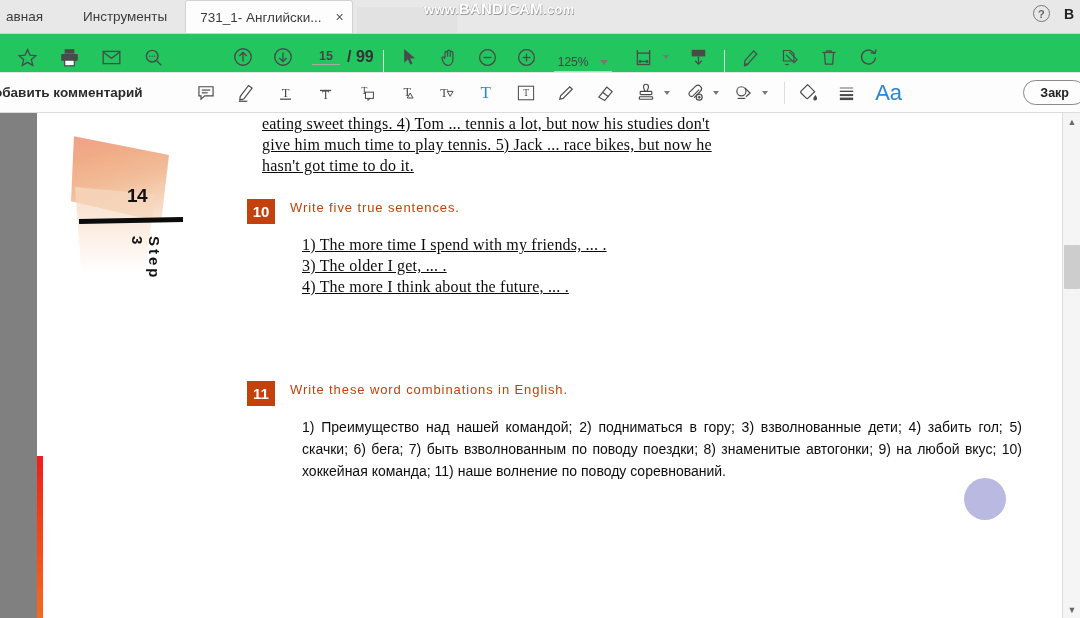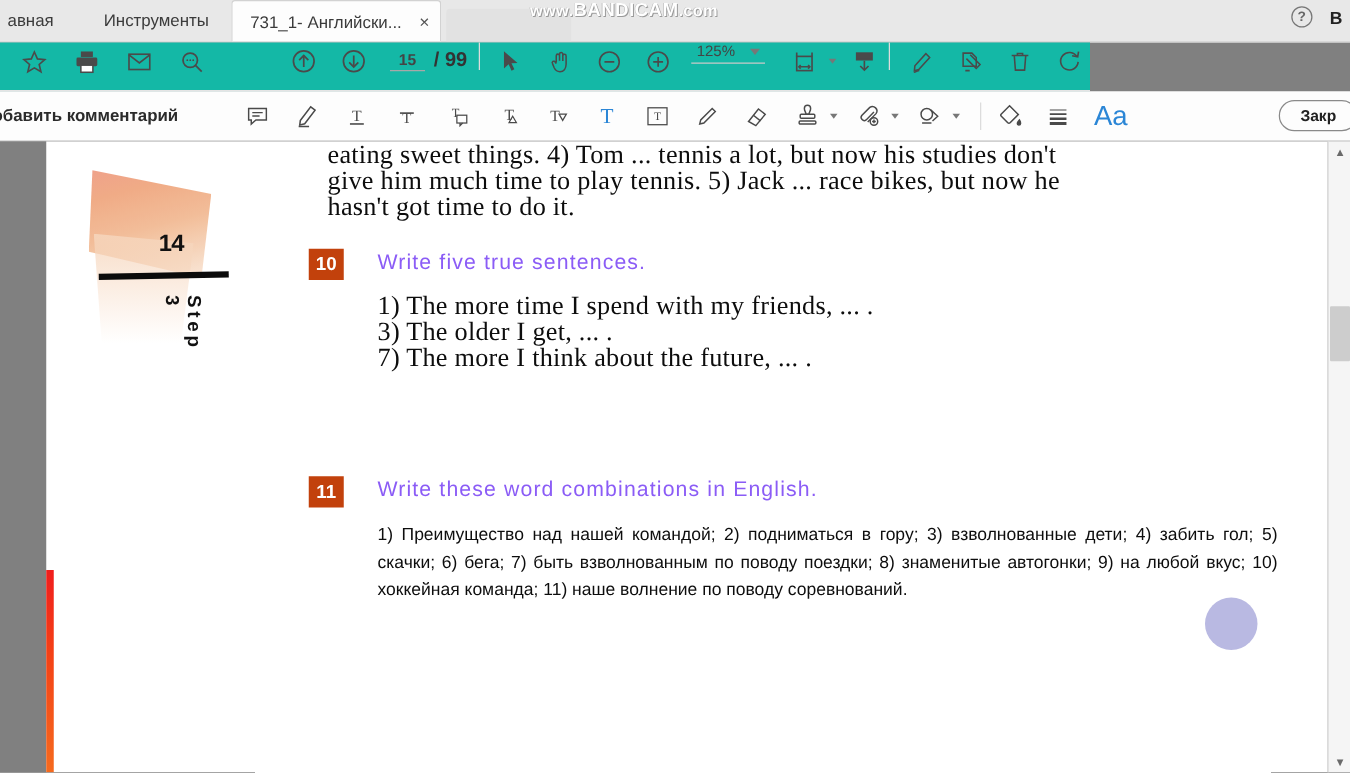--- a/index.html
+++ b/index.html
@@ -58,23 +58,23 @@
     font-size: 13px; font-weight: bold; letter-spacing: 0.3px;
     color: #ffffff;
     text-shadow: 0.8px 0.8px 0 #9a9a9a, -0.5px -0.5px 0 #b5b5b5;
     z-index: 40; line-height: 18px;
     font-family: "Liberation Sans", sans-serif;
   }
   .bandicam .lg { font-size: 15px; }
 
   
   .toolbar1 {
-    position: absolute; top: 34px; left: 0; width: 872px; height: 39px;
-    background: #14b8a6; border-bottom: 1px solid #e4e4e4;
-    display: flex; align-items: flex-start;
+    position: absolute; top: 34px; left: 0; width: 1080px; height: 39px;
+    background: #22c55e; border-bottom: 1px solid #e4e4e4;
+    display: flex; align-items: flex-end;
   }
   .tb-ic {
     width: 34px; height: 30px; display: flex; align-items: center;
     justify-content: center; color: #4a4a4a;
   }
   .tb-ic svg { display: block; }
   .grp1 { display: flex; align-items: center; margin-left: 10px; gap: 8px; }
   .grp2 { display: flex; align-items: center; margin-left: 56px; gap: 6px; }
   .pagebox { display: flex; align-items: center; margin-left: 6px; font-size: 12.5px; color: #333; }
   .pagenum {
@@ -166,36 +166,36 @@
     position: absolute; left: 62px; top: 104px;
     font-size: 15px; font-weight: bold; color: #111;
     writing-mode: vertical-rl; letter-spacing: 3px;
     font-family: "Liberation Sans", sans-serif;
   }
 
   
   .book { position: absolute; left: 225px; top: 0px; width: 760px; color: #0d0d0d; }
   .serif {
     font-family: "Liberation Serif", "DejaVu Serif", serif;
-    font-size: 21px; line-height: 21px; letter-spacing: 0.2px;
+    font-size: 16px; line-height: 21px; letter-spacing: 0.2px; text-decoration: underline;
   }
   .toptext { position: absolute; top: 0px; left: 0px; width: 745px; }
   .toptext div { white-space: nowrap; }
 
   .exblock { position: absolute; }
   .exnum {
     position: absolute; left: -15px; top: 0px;
     width: 28px; height: 25px; background: #c2410c;
     color: #fff; font-weight: bold; font-size: 15px;
     display: flex; align-items: center; justify-content: center;
     font-family: "Liberation Sans", sans-serif;
   }
   .extitle {
-    position: absolute; left: 40px; top: 1px;
-    font-size: 17px; color: #8b5cf6; letter-spacing: 0.9px;
+    position: absolute; left: 28px; top: 1px;
+    font-size: 13px; color: #c2410c; letter-spacing: 0.9px;
     font-family: "Liberation Sans", sans-serif; white-space: nowrap;
   }
   .exbody { position: absolute; left: 40px; }
   .exbody div { white-space: nowrap; }
   .exbody.wide div { white-space: normal; }
 
   .ru { font-family: Liberation Sans, sans-serif; font-size: 14px; line-height: 22px; }
   .ru-just { text-align: justify; width: 720px; }
 
   .blob {
@@ -537,21 +537,21 @@
           <div>give him much time to play tennis. 5) Jack ... race bikes, but now he</div>
           <div>hasn't got time to do it.</div>
         </div>
 
         <div class="exblock" style="top:86px; left:0;">
           <div class="exnum">10</div>
           <div class="extitle">Write five true sentences.</div>
           <div class="exbody serif" style="top:35px;">
             <div>1) The more time I spend with my friends, ... .</div>
             <div>3) The older I get, ... .</div>
-            <div>7) The more I think about the future, ... .</div>
+            <div>4) The more I think about the future, ... .</div>
           </div>
         </div>
 
         <div class="exblock" style="top:268px; left:0;">
           <div class="exnum">11</div>
           <div class="extitle">Write these word combinations in English.</div>
           <div class="exbody wide ru ru-just" style="top:35px;">
             <div>1) Преимущество над нашей командой; 2) подниматься в гору; 3) взволнованные дети; 4) забить гол; 5) скачки; 6) бега; 7) быть взволнованным по поводу поездки; 8) знаменитые автогонки; 9) на любой вкус; 10) хоккейная команда; 11) наше волнение по поводу соревнований.</div>
           </div>
         </div>

